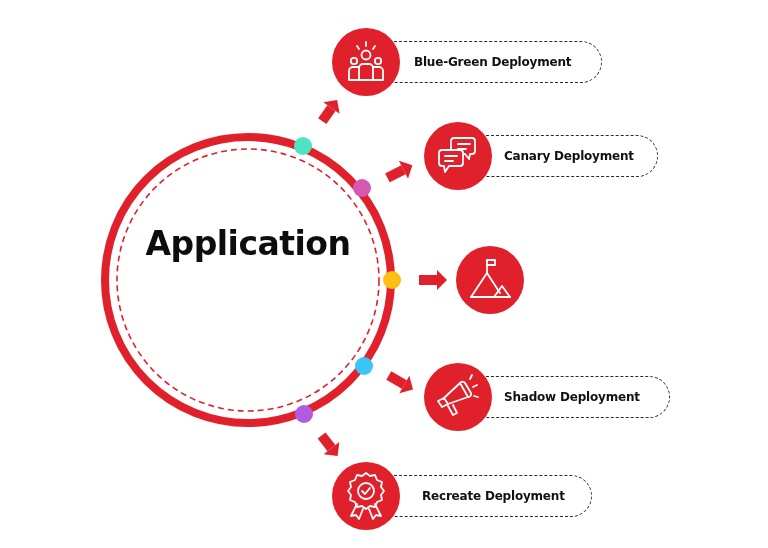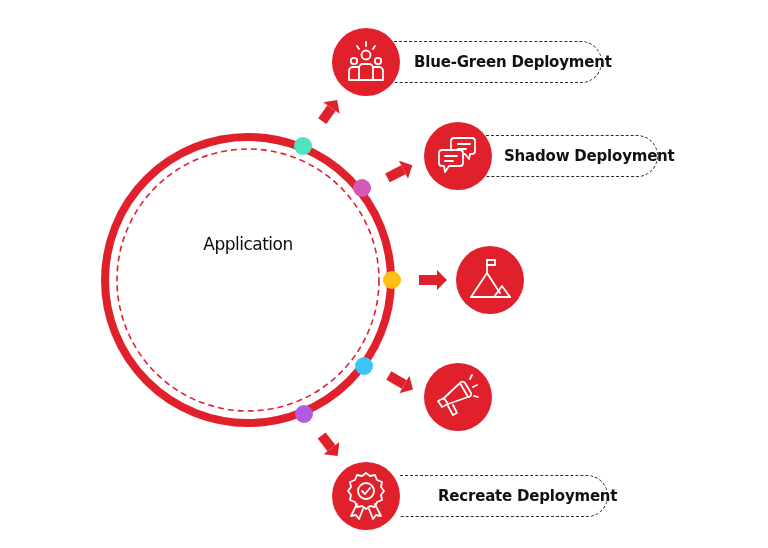--- a/index.html
+++ b/index.html
@@ -1,29 +1,29 @@
 <!DOCTYPE html>
 <html><head>
 <meta charset="utf-8">
 <style>
   html, body { margin:0; padding:0; background:#ffffff; }
   body { width:768px; height:548px; position:relative; overflow:hidden; font-family:"DejaVu Sans", "Liberation Sans", sans-serif; }
   .stage { position:absolute; left:0; top:0; width:768px; height:548px; }
   svg.diagram { position:absolute; left:0; top:0; }
   .center-title {
     position:absolute; left:128px; top:228px; width:240px;
-    text-align:center; font-weight:normal; font-size:17px; line-height:32px;
+    text-align:center; font-weight:bold; font-size:33px; line-height:32px;
     color:#0d0d0d; letter-spacing:-0.5px;
   }
   .center-title span { display:block; }
   .pill {
     position:absolute; height:42px; border:1.6px dashed #2a2a2a;
     border-left:none; border-radius:0 22px 22px 0;
     display:flex; align-items:center; box-sizing:border-box;
-    font-weight:bold; font-size:15px; color:#111; letter-spacing:-0.2px;
+    font-weight:bold; font-size:12px; color:#111; letter-spacing:-0.2px;
     background:#fff;
   }
   .pill span { white-space:nowrap; }
   .icon-wrap { position:absolute; width:68px; height:68px; }
 </style>
 </head>
 <body>
 
 <div class="stage">
 
@@ -85,21 +85,21 @@
         <circle cx="22" cy="33" r="3.2"></circle>
         <circle cx="46" cy="33" r="3.2"></circle>
         <path d="M27 52 V40 a4 4 0 0 1 4 -4 h6 a4 4 0 0 1 4 4 V52 Z"></path>
         <path d="M27 52 H17 V43 a4 4 0 0 1 4 -4 h6"></path>
         <path d="M41 52 H51 V43 a4 4 0 0 0 -4 -4 h-6"></path>
       </g>
     </svg>
   </div>
 
   <div class="pill" style="left:476px; top:135px; width:182px; padding-left:28px;">
-    <span>Shadow Deployment</span>
+    <span>Canary Deployment</span>
   </div>
   <div class="icon-wrap" style="left:424px; top:122px;">
     <svg width="68" height="68" viewBox="0 0 68 68">
       <circle cx="34" cy="34" r="34" fill="#e0202b"></circle>
       <g fill="none" stroke="#fff" stroke-width="1.8" stroke-linejoin="round" stroke-linecap="round">
         <path d="M30 16 h18 a3 3 0 0 1 3 3 v10 a3 3 0 0 1 -3 3 h-2 l-1 5 l-4 -5 h-11 a3 3 0 0 1 -3 -3 v-10 a3 3 0 0 1 3 -3 Z" fill="#e0202b"></path>
         <line x1="34" y1="22" x2="46" y2="22"></line>
         <line x1="34" y1="27" x2="42" y2="27"></line>
         <path d="M18 28 h18 a3 3 0 0 1 3 3 v10 a3 3 0 0 1 -3 3 h-11 l-4 6 l-1 -6 h-2 a3 3 0 0 1 -3 -3 v-10 a3 3 0 0 1 3 -3 Z" fill="#e0202b"></path>
         <line x1="21" y1="34" x2="33" y2="34"></line>
@@ -114,36 +114,39 @@
       <g fill="none" stroke="#fff" stroke-width="1.8" stroke-linejoin="round" stroke-linecap="round">
         <line x1="31" y1="27" x2="31" y2="14"></line>
         <path d="M31 14 h8 v5 h-8"></path>
         <path d="M15 51 L31 27 L44 47"></path>
         <path d="M38 51 L46 40 L54 51 Z"></path>
         <line x1="15" y1="51" x2="54" y2="51"></line>
       </g>
     </svg>
   </div>
 
+  <div class="pill" style="left:476px; top:376px; width:194px; padding-left:28px;">
+    <span>Shadow Deployment</span>
+  </div>
   <div class="icon-wrap" style="left:424px; top:363px;">
     <svg width="68" height="68" viewBox="0 0 68 68">
       <circle cx="34" cy="34" r="34" fill="#e0202b"></circle>
       <g fill="none" stroke="#fff" stroke-width="1.8" stroke-linejoin="round" stroke-linecap="round">
         <path d="M14 38 L18 44 L24 41 L20 35 Z"></path>
         <path d="M20 35 L36 20 L44 34 L24 41"></path>
         <path d="M36 20 a3 3 0 0 1 5 0 l6 10 a3 3 0 0 1 -3 4"></path>
         <path d="M24 43 l5 9 l4 -2 l-4 -8"></path>
         <line x1="46" y1="16" x2="48" y2="12"></line>
         <line x1="49" y1="24" x2="53" y2="22"></line>
         <line x1="50" y1="33" x2="54" y2="34"></line>
       </g>
     </svg>
   </div>
 
-  <div class="pill" style="left:400px; top:475px; width:208px; padding-left:38px;">
+  <div class="pill" style="left:384px; top:475px; width:208px; padding-left:38px;">
     <span>Recreate Deployment</span>
   </div>
   <div class="icon-wrap" style="left:332px; top:462px;">
     <svg width="68" height="68" viewBox="0 0 68 68">
       <circle cx="34" cy="34" r="34" fill="#e0202b"></circle>
       <g fill="none" stroke="#fff" stroke-width="1.8" stroke-linejoin="round" stroke-linecap="round">
         <path d="M34 11 l4 3 l5 -1 l2 5 l5 2 l-1 5 l3 4 l-3 4 l1 5 l-5 2 l-2 5 l-5 -1 l-4 3 l-4 -3 l-5 1 l-2 -5 l-5 -2 l1 -5 l-3 -4 l3 -4 l-1 -5 l5 -2 l2 -5 l5 1 Z"></path>
         <circle cx="34" cy="29" r="8"></circle>
         <polyline points="30,29 33,32 38,26"></polyline>
         <path d="M25 42 L19 54 L24 53 L27 57 L31 47"></path>

